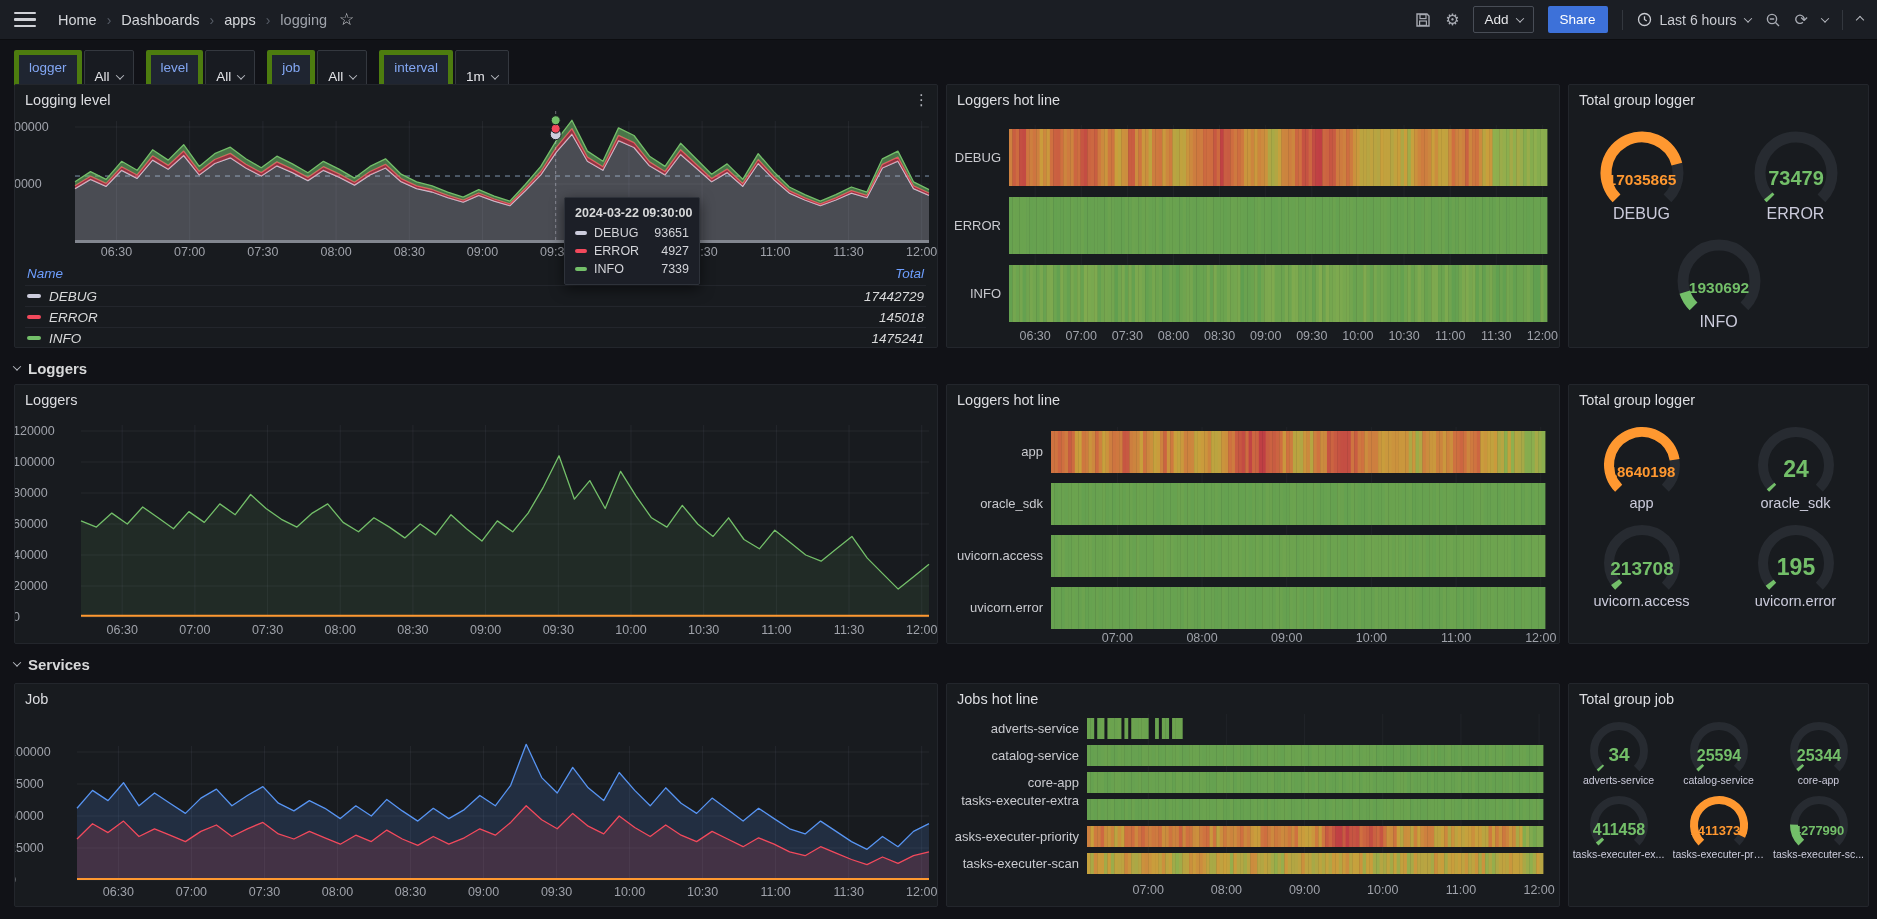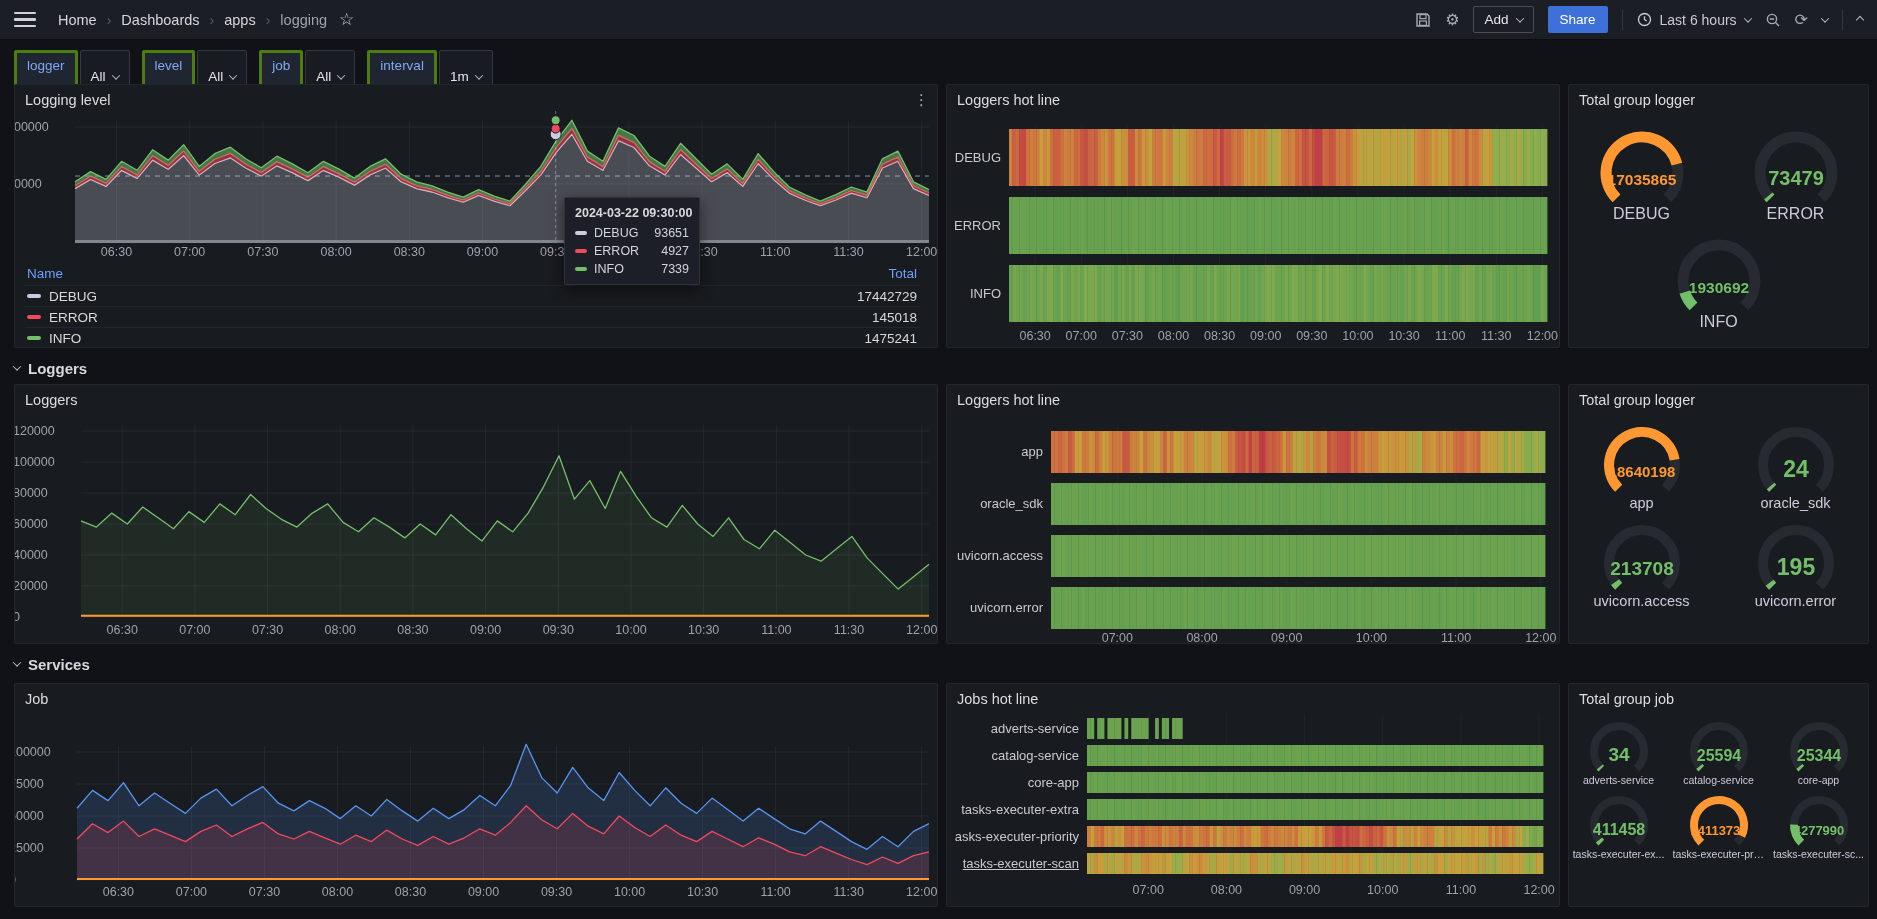--- a/index.html
+++ b/index.html
@@ -25,41 +25,41 @@
   .btn-share { border:none; border-radius:2px; padding:6px 12px; font-size:13.5px; font-weight:500;
                color:#fff; cursor:pointer; }
   .timepick { display:flex; align-items:center; gap:8px; color:#c9cbd1; font-size:14px; cursor:pointer; }
   .caret { width:6px; height:6px; border-right:1.4px solid #b7bac1; border-bottom:1.4px solid #b7bac1;
            transform:rotate(45deg) translate(-1px,-1px); display:inline-block; }
   .caret.up { transform:rotate(-135deg); }
 
   
   #filters { position:absolute; left:14px; top:50px; display:flex; gap:12px; }
   .fgroup { display:flex; gap:2px; }
-  .fp-label { background:#1f2531; border:3px solid #4d7c0f; color:#83a7f4; font-size:13.5px;
+  .fp-label { background:#1f2531; border:5px solid #4d7c0f; color:#83a7f4; font-size:13.5px;
               padding:5px 10px; border-radius:2px; cursor:pointer; }
   .fp-value { background:#181b21; border:1px solid #34383f; color:#e3e4e8; font-size:13.5px;
               padding:18px 10px; border-radius:2px; cursor:pointer; display:flex; align-items:center; gap:7px; }
 
   
   .panel { position:absolute; background:#181b1f; border:1px solid #23262c; border-radius:2px; overflow:hidden; }
   .ptitle { position:absolute; left:10px; top:7px; font-size:14.5px; font-weight:500; color:#dcdde1; cursor:pointer; z-index:3; }
   .kebab { position:absolute; right:8px; top:6px; color:#aeb1b8; font-size:15px; cursor:pointer; z-index:3; }
   .sechdr { position:absolute; display:flex; align-items:center; gap:8px; font-size:15px; font-weight:700;
             color:#d8d9da; cursor:pointer; }
   .sechdr .caret { border-color:#b7bac1; }
 
   .ylab { position:absolute; font-size:12.5px; color:#9fa2aa; transform:translateY(-50%); }
   .xlab { position:absolute; font-size:12.5px; color:#9fa2aa; transform:translateX(-50%); white-space:nowrap; }
   .rowlab { position:absolute; font-size:13px; color:#c9cacf; text-align:right; white-space:nowrap; }
 
   svg.layer { position:absolute; left:0; top:0; }
 
   
-  #p1-legend { position:absolute; left:10px; right:18px; top:178px; font-size:13.5px; }
+  #p1-legend { position:absolute; left:10px; right:11px; top:178px; font-size:13.5px;font-style:italic; }
   .lg-head { display:flex; justify-content:space-between; padding:3px 2px 4px 2px; color:#6e9fff; }
   .lg-head span { cursor:pointer; }
   .lg-row { display:flex; justify-content:space-between; align-items:center; height:21px;
             border-top:1px solid #23262c; padding:0 2px; cursor:pointer; }
   .lg-left { display:flex; align-items:center; gap:8px; }
   .dash { width:14px; height:4px; border-radius:2px; }
 
   
   #tooltip { position:absolute; left:549px; top:112px; width:136px; background:#1c1f27;
              border:1px solid #2e323a; border-radius:2px; box-shadow:0 4px 14px rgba(0,0,0,.55);
@@ -2180,23 +2180,23 @@
         <rect x="575.5820895522388" y="169" width="3.8029850746268656" height="21" fill="rgb(169,168,70)"></rect>
         <rect x="578.9850746268658" y="169" width="3.8029850746268656" height="21" fill="rgb(155,172,74)"></rect>
         <rect x="582.3880597014925" y="169" width="3.8029850746268656" height="21" fill="rgb(143,175,78)"></rect>
         <rect x="585.7910447761194" y="169" width="3.8029850746268656" height="21" fill="rgb(164,170,71)"></rect>
         <rect x="589.1940298507463" y="169" width="3.8029850746268656" height="21" fill="rgb(201,158,60)"></rect>
         <rect x="592.5970149253731" y="169" width="3.8029850746268656" height="21" fill="rgb(183,165,66)"></rect>
       </svg>
       <div class="rowlab" style="right: 480px; width: 132px; top: 34px; line-height: 21px;">adverts-service</div>
       <div class="rowlab" style="right: 480px; width: 132px; top: 61px; line-height: 21px;">catalog-service</div>
       <div class="rowlab" style="right: 480px; width: 132px; top: 88px; line-height: 21px;">core-app</div>
-      <div class="rowlab" style="right: 480px; width: 132px; top: 115px; line-height: 21px;">tasks-executer-extra</div>
+      <div class="rowlab" style="right: 480px; width: 132px; top: 106px; line-height: 21px;">tasks-executer-extra</div>
       <div class="rowlab" style="right: 480px; width: 132px; top: 142px; line-height: 21px;">asks-executer-priority</div>
-      <div class="rowlab" style="right: 480px; width: 132px; top: 169px; line-height: 21px; text-decoration: underline;">tasks-executer-scan</div>
+      <div class="rowlab" style="right: 480px; width: 132px; top: 169px; line-height: 21px;">tasks-executer-scan</div>
       <div class="xlab" style="left: 201.234px; top: 199px;">07:00</div>
       <div class="xlab" style="left: 279.406px; top: 199px;">08:00</div>
       <div class="xlab" style="left: 357.577px; top: 199px;">09:00</div>
       <div class="xlab" style="left: 435.749px; top: 199px;">10:00</div>
       <div class="xlab" style="left: 513.92px; top: 199px;">11:00</div>
       <div class="xlab" style="left: 592.091px; top: 199px;">12:00</div>
     </div>
 
   <div class="panel" id="p9" style="left:1568px;top:683px;width:301px;height:224px;">
     <div class="ptitle">Total group job</div>

